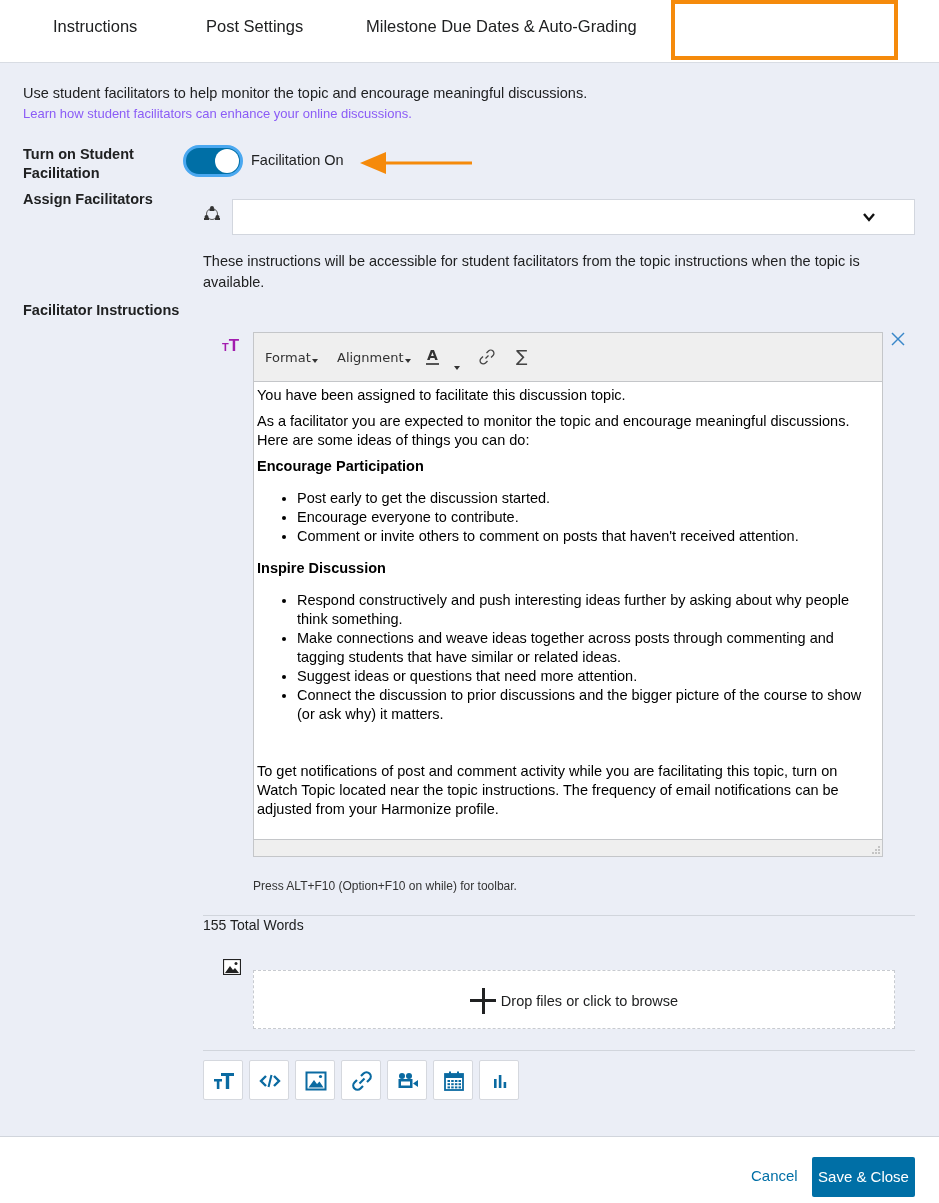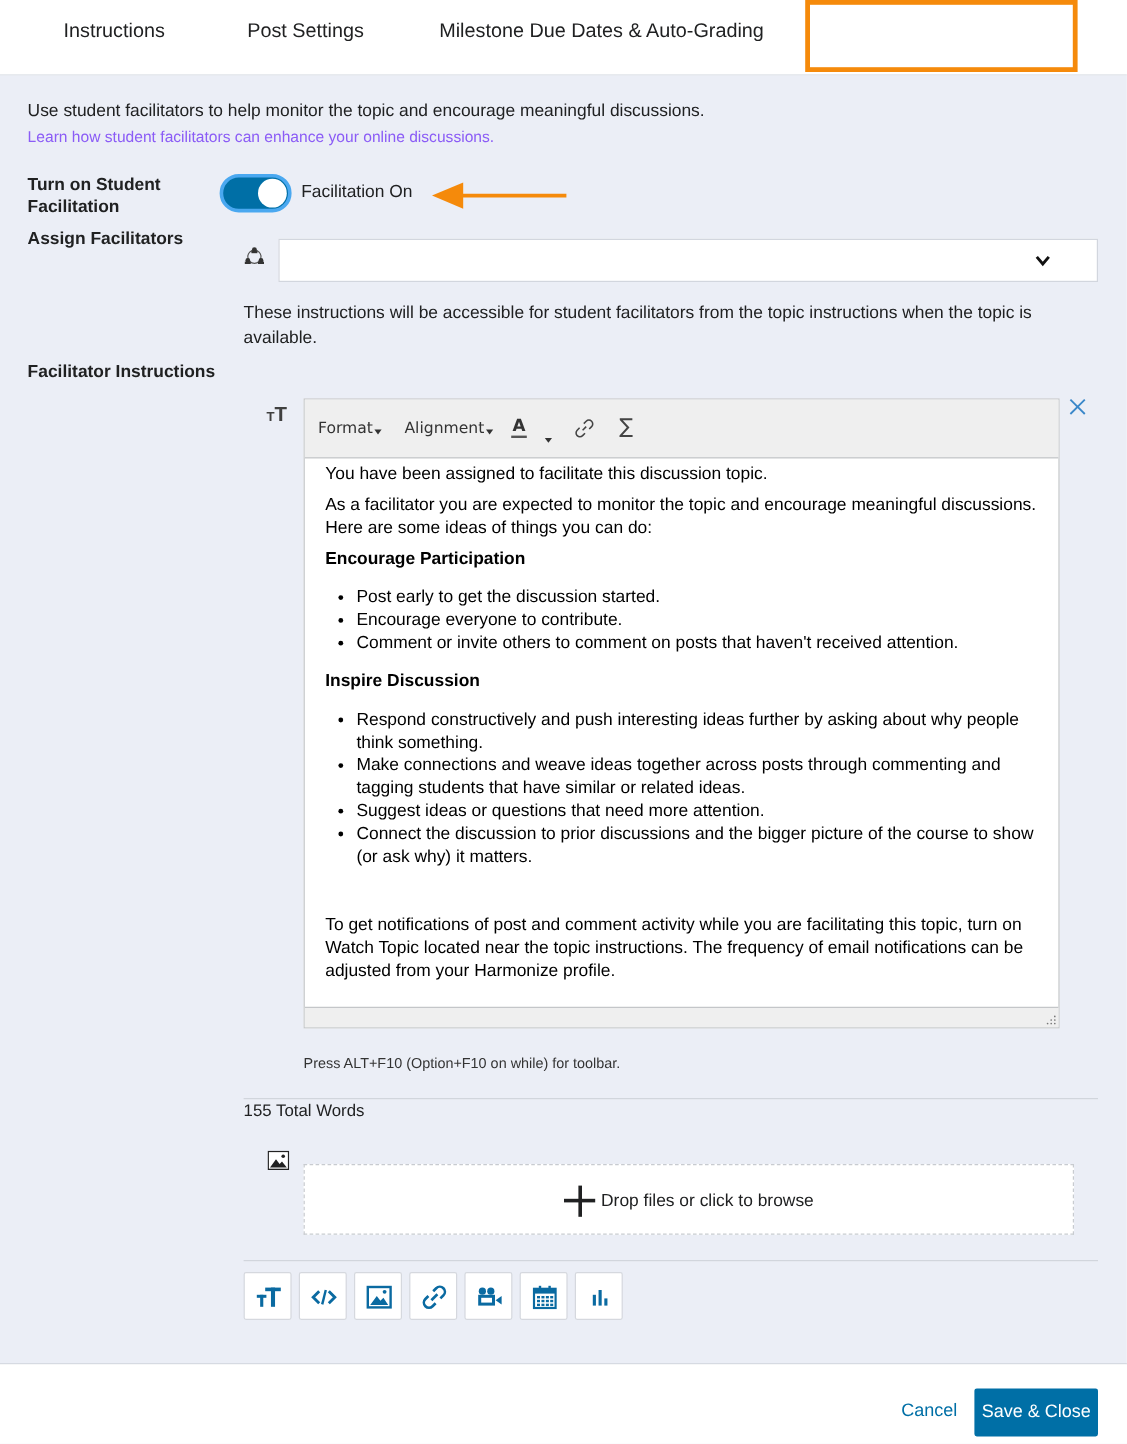--- a/index.html
+++ b/index.html
@@ -33,36 +33,36 @@
   .toggle-knob { position: absolute; right: 1px; top: 1px; width: 24px; height: 24px; border-radius: 50%; background: #fff; }
   .toggle-text { position: absolute; left: 251px; top: 89px; font-size: 14.5px; color: #202122; }
   .arrow { position: absolute; left: 360px; top: 88px; width: 114px; height: 24px; }
 
   .assign-icon { position: absolute; left: 203px; top: 142px; width: 18px; height: 18px; }
   .assign-select { position: absolute; left: 232px; top: 136px; width: 683px; height: 36px; background: #fff; border: 1px solid #d2d6de; cursor: pointer; }
   .assign-chevron { position: absolute; right: 38px; top: 10px; width: 14px; height: 14px; }
 
   .instr-desc { position: absolute; left: 203px; top: 188px; width: 700px; font-size: 14.5px; line-height: 21px; color: #202122; }
 
-  .tt-icon { position: absolute; left: 222px; top: 273px; font-size: 17px; font-weight: bold; color: #404040; }
+  .tt-icon { position: absolute; left: 222px; top: 273px; font-size: 17px; font-weight: bold; color: #a21caf; }
   .close-x { position: absolute; left: 890px; top: 268px; width: 16px; height: 16px; cursor: pointer; }
 
   .editor { position: absolute; left: 253px; top: 269px; width: 630px; height: 525px; border: 1px solid #c4c6c9; background: #fff; }
   .ed-toolbar { height: 49px; background: #efefef; border-bottom: 1px solid #c4c6c9; position: relative; font-family: "DejaVu Sans", sans-serif; }
   .ed-btn { position: absolute; top: 17px; font-size: 13px; color: #333; cursor: pointer; white-space: nowrap; }
   .caret-sm { display: inline-block; width: 0; height: 0; border-left: 3.5px solid transparent; border-right: 3.5px solid transparent; border-top: 4px solid #333; vertical-align: -1px; margin-left: 1px; }
   .ed-format { left: 11px; }
   .ed-align { left: 83px; }
   .ed-color { left: 172px; top: 15px; font-weight: bold; font-size: 14px; border-bottom: 2px solid #555; line-height: 15px; padding: 0 1px; }
   .ed-color-caret { left: 199px; top: 24px; }
   .ed-link { left: 224px; top: 15px; width: 18px; height: 18px; }
   .ed-sigma { left: 262px; top: 13px; font-size: 17px; color: #444; }
 
   .ed-body { padding: 4px 3px; font-size: 14.5px; line-height: 19px; color: #000; height: 457px; overflow: hidden; }
-  .ed-body p { margin: 0 0 7px 14px; }
+  .ed-body p { margin: 0 0 7px 0; }
   .ed-body .hd { font-weight: bold; margin-bottom: 13px; }
   .ed-body ul { margin: 0 0 13px 0; padding-left: 40px; }
   .ed-body li { margin: 0; }
   .ed-body .spacer { height: 25px; }
   .ed-status { position: absolute; left: 0; bottom: 0; width: 100%; height: 17px; background: #efefef; border-top: 1px solid #c4c6c9; }
   .resize { position: absolute; right: 2px; bottom: 2px; width: 10px; height: 10px; }
 
   .hint { position: absolute; left: 253px; top: 816px; font-size: 12px; color: #333; }
   .divider { position: absolute; left: 203px; width: 712px; height: 1px; background: #d1d5dc; }
   .div1 { top: 852px; }

